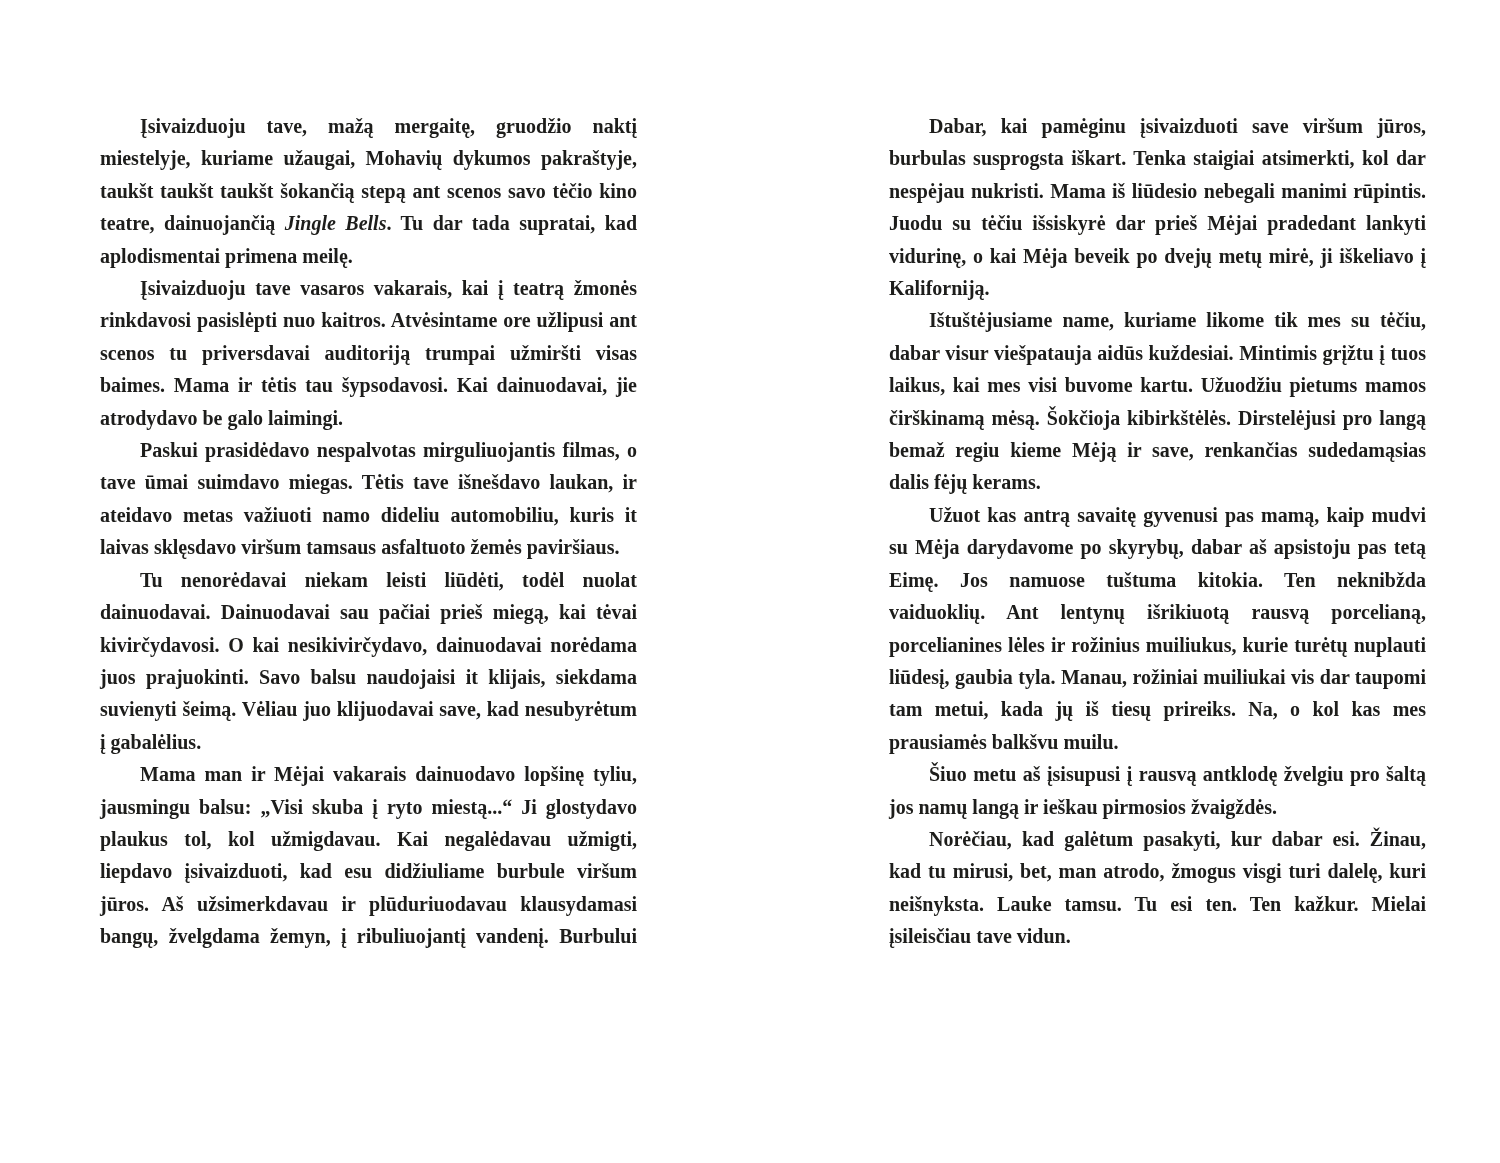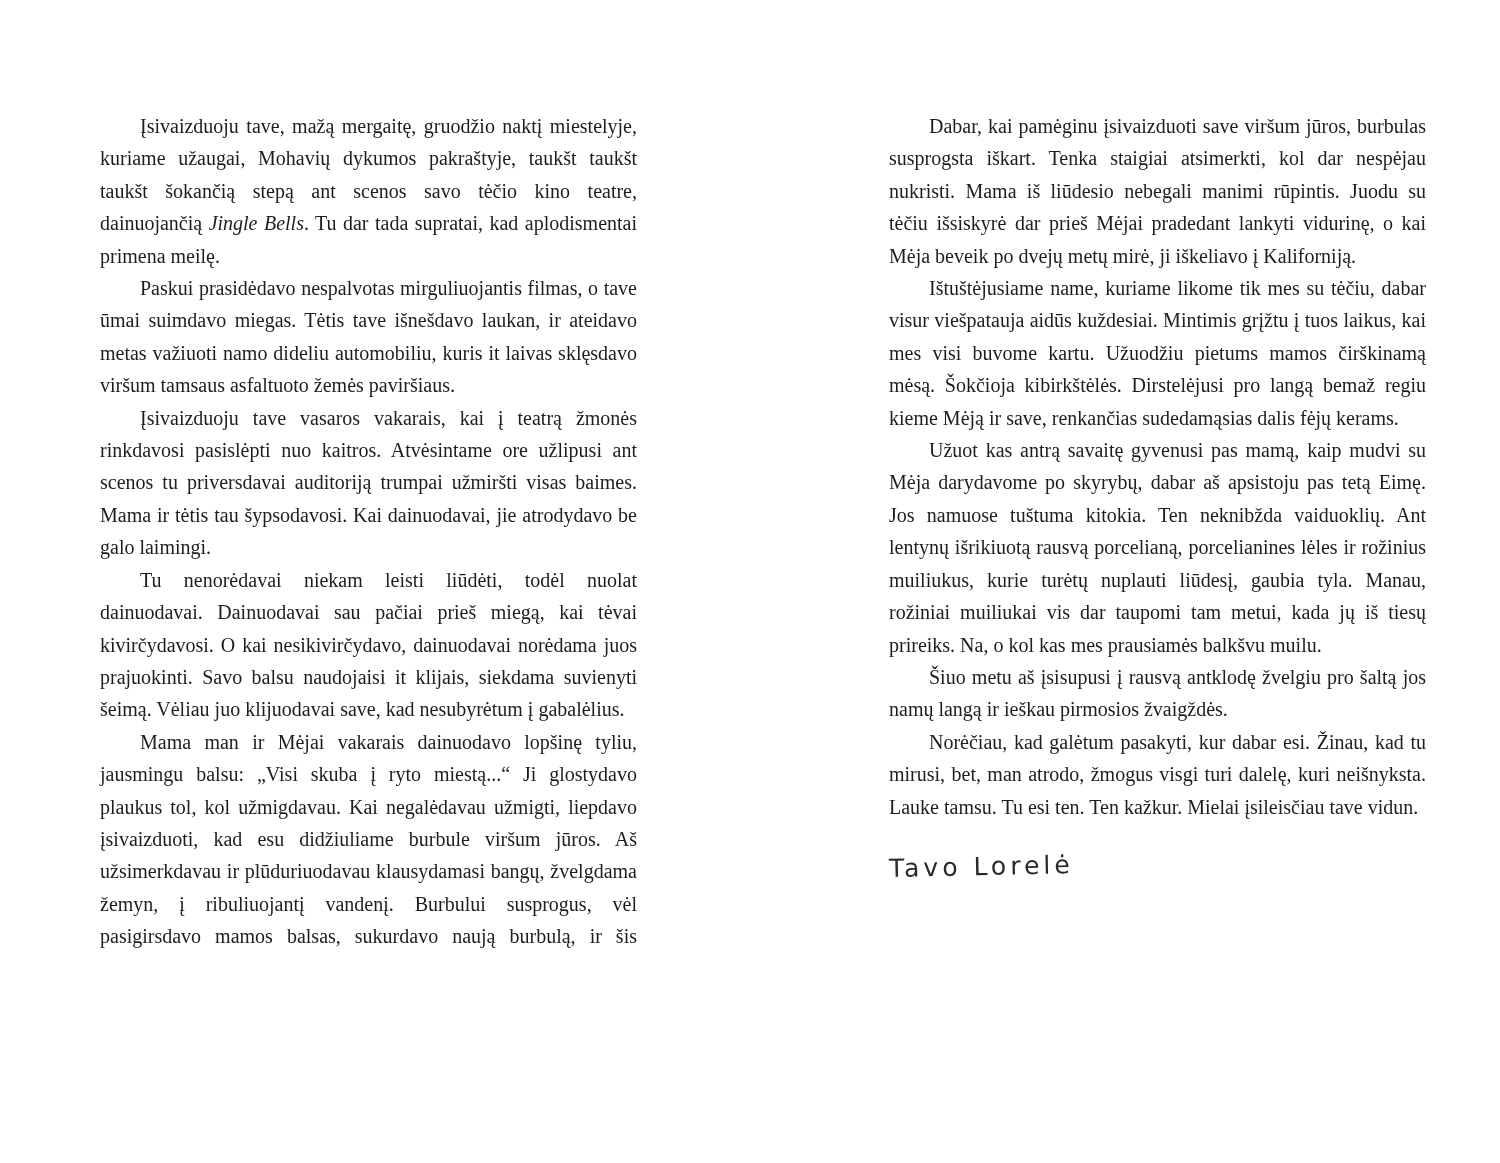--- a/index.html
+++ b/index.html
@@ -8,20 +8,21 @@
     background: #ffffff;
   }
   .spread {
     position: relative;
     width: 1500px;
     height: 951px;
     background: #ffffff;
     font-family: "Liberation Serif", serif;
     color: #1d1d1b;
     overflow: hidden;
+    font-weight: bold;
   }
   .page {
     position: absolute;
     top: 0;
     height: 1163px;
     width: 750px;
   }
   .page-left  { left: 0; }
   .page-right { left: 771px; }
 
@@ -71,22 +72,22 @@
   .page-right .page-number { left: 118px; }
 </style>
 </head>
 <body>
 
 <div class="spread">
 
   <div class="page page-left">
     <div class="text-block" id="left-text">
         <p class="para"><span>Įsivaizduoju tave, mažą mergaitę, gruodžio naktį miestelyje, kuriame užaugai, Mohavių dykumos pakraštyje, taukšt taukšt taukšt šokančią stepą ant scenos savo tėčio kino teatre, dainuojančią </span><span class="em">Jingle Bells</span><span>. Tu dar tada supratai, kad aplodismentai primena meilę.</span></p>
+        <p class="para"><span>Įsivaizduoju tave vasaros vakarais, kai į teatrą žmonės rinkdavosi pasislėpti nuo kaitros. Atvėsintame ore užlipusi ant scenos tu priversdavai auditoriją trumpai užmiršti visas baimes. Mama ir tėtis tau šypsodavosi. Kai dainuodavai, jie atrodydavo be galo laimingi.</span></p>
         <p class="para"><span>Paskui prasidėdavo nespalvotas mirguliuojantis filmas, o tave ūmai suimdavo miegas. Tėtis tave išnešdavo laukan, ir ateidavo metas važiuoti namo dideliu automobiliu, kuris it laivas sklęsdavo viršum tamsaus asfaltuoto žemės paviršiaus.</span></p>
-        <p class="para"><span>Įsivaizduoju tave vasaros vakarais, kai į teatrą žmonės rinkdavosi pasislėpti nuo kaitros. Atvėsintame ore užlipusi ant scenos tu priversdavai auditoriją trumpai užmiršti visas baimes. Mama ir tėtis tau šypsodavosi. Kai dainuodavai, jie atrodydavo be galo laimingi.</span></p>
         <p class="para"><span>Tu nenorėdavai niekam leisti liūdėti, todėl nuolat dainuodavai. Dainuodavai sau pačiai prieš miegą, kai tėvai kivirčydavosi. O kai nesikivirčydavo, dainuodavai norėdama juos prajuokinti. Savo balsu naudojaisi it klijais, siekdama suvienyti šeimą. Vėliau juo klijuodavai save, kad nesubyrėtum į gabalėlius.</span></p>
         <p class="para"><span>Mama man ir Mėjai vakarais dainuodavo lopšinę tyliu, jausmingu balsu: „Visi skuba į ryto miestą...“ Ji glostydavo plaukus tol, kol užmigdavau. Kai negalėdavau užmigti, liepdavo įsivaizduoti, kad esu didžiuliame burbule viršum jūros. Aš užsimerkdavau ir plūduriuodavau klausydamasi bangų, žvelgdama žemyn, į ribuliuojantį vandenį. Burbului susprogus, vėl pasigirsdavo mamos balsas, sukurdavo naują burbulą, ir šis apgaubdavo mane.</span></p>
       </div>
     <div class="page-number">12</div>
   </div>
 
   <div class="page page-right">
     <div class="text-block" id="right-text">
       
     <p class="para"><span>Dabar, kai pamėginu įsivaizduoti save viršum jūros, burbulas susprogsta iškart. Tenka staigiai atsimerkti, kol dar nespėjau nukristi. Mama iš liūdesio nebegali manimi rūpintis. Juodu su tėčiu išsiskyrė dar prieš Mėjai pradedant lankyti vidurinę, o kai Mėja beveik po dvejų metų mirė, ji iškeliavo į Kaliforniją.</span></p><p class="para"><span>Ištuštėjusiame name, kuriame likome tik mes su tėčiu, dabar visur viešpatauja aidūs kuždesiai. Mintimis grįžtu į tuos laikus, kai mes visi buvome kartu. Užuodžiu pietums mamos čirškinamą mėsą. Šokčioja kibirkštėlės. Dirstelėjusi pro langą bemaž regiu kieme Mėją ir save, renkančias sudedamąsias dalis fėjų kerams.</span></p><p class="para"><span>Užuot kas antrą savaitę gyvenusi pas mamą, kaip mudvi su Mėja darydavome po skyrybų, dabar aš apsistoju pas tetą Eimę. Jos namuose tuštuma kitokia. Ten neknibžda vaiduoklių. Ant lentynų išrikiuotą rausvą porcelianą, porcelianines lėles ir rožinius muiliukus, kurie turėtų nuplauti liūdesį, gaubia tyla. Manau, rožiniai muiliukai vis dar taupomi tam metui, kada jų iš tiesų prireiks. Na, o kol kas mes prausiamės balkšvu muilu.</span></p><p class="para"><span>Šiuo metu aš įsisupusi į rausvą antklodę žvelgiu pro šaltą jos namų langą ir ieškau pirmosios žvaigždės.</span></p><p class="para"><span>Norėčiau, kad galėtum pasakyti, kur dabar esi. Žinau, kad tu mirusi, bet, man atrodo, žmogus visgi turi dalelę, kuri neišnyksta. Lauke tamsu. Tu esi ten. Ten kažkur. Mielai įsileisčiau tave vidun.</span></p><div class="signature">Tavo Lorelė</div></div>

